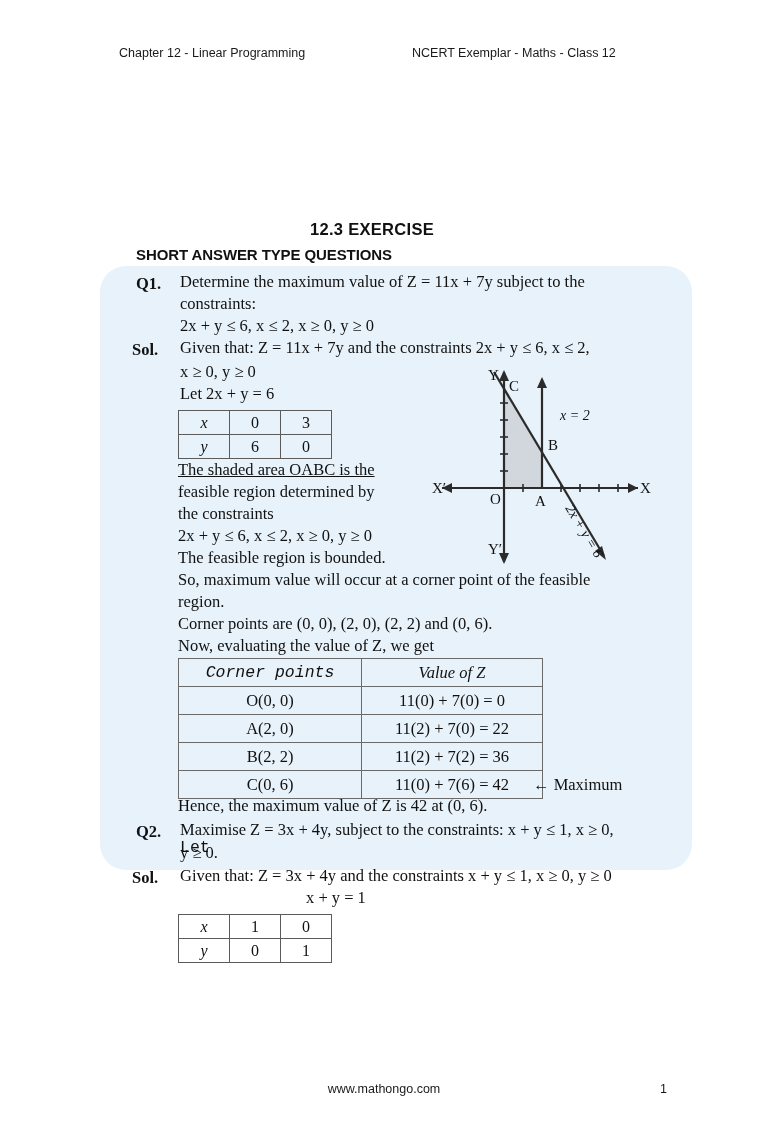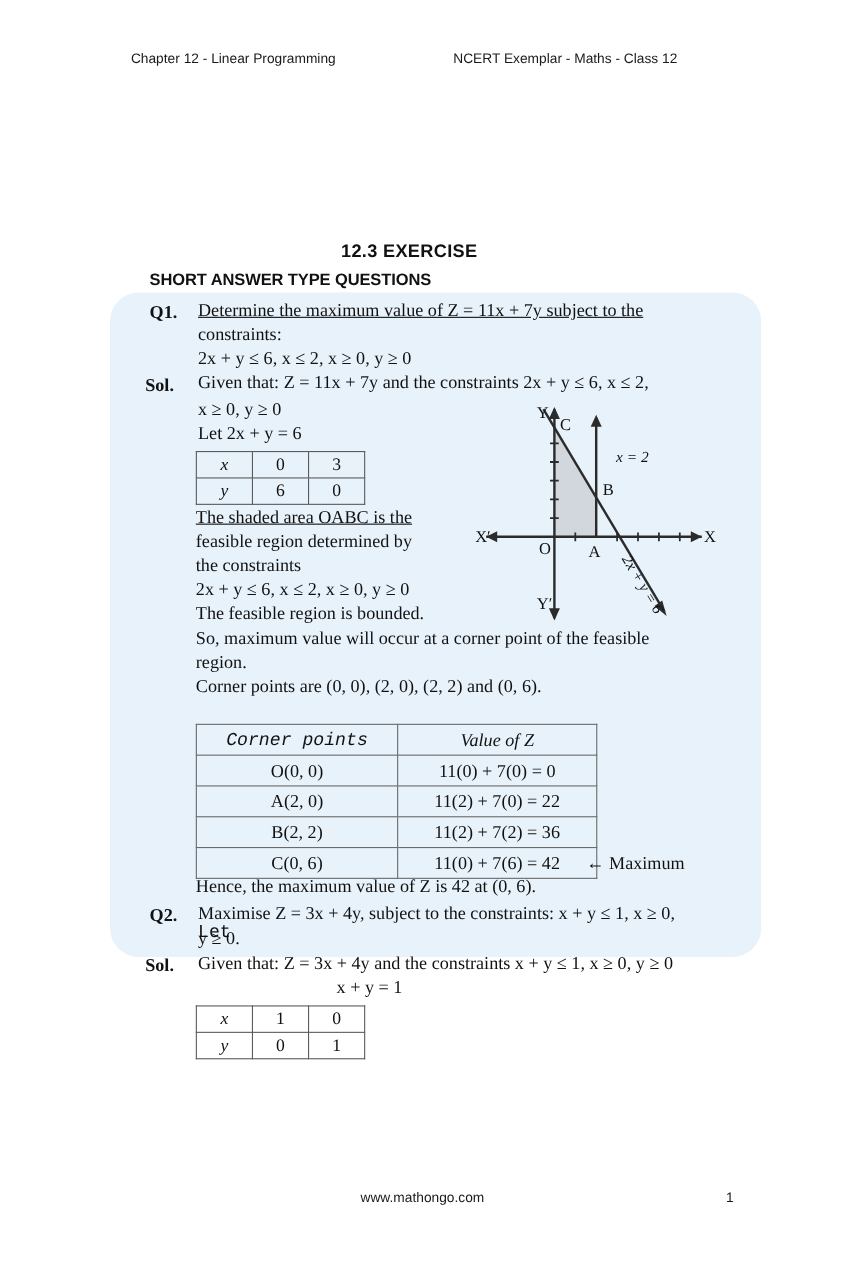--- a/index.html
+++ b/index.html
@@ -221,21 +221,21 @@
   <span class="hdr-left">Chapter 12 - Linear Programming</span>
   <span class="hdr-right">NCERT Exemplar - Maths - Class 12</span>
 </div>
 
 <div class="content">
 
   <div class="exercise-title">12.3  EXERCISE</div>
   <div class="section-title">SHORT ANSWER TYPE QUESTIONS</div>
 
   <div class="qlabel" style="left:136px; top:274px;">Q1.</div>
-  <div class="line" style="left:180px; top:274px;text-decoration:underline;">Determine the maximum value of Z = 11x + 7y subject to the</div>
+  <div class="line" style="left:180px; top:274px;">Determine the maximum value of Z = 11x + 7y subject to the</div>
   <div class="line" style="left:180px; top:296px;">constraints:</div>
   <div class="line" style="left:180px; top:318px;">2x + y ≤ 6, x ≤ 2, x ≥ 0, y ≥ 0</div>
 
   <div class="qlabel" style="left:132px; top:340px;">Sol.</div>
   <div class="line" style="left:180px; top:340px;">Given that: Z = 11x + 7y and the constraints 2x + y ≤ 6, x ≤ 2,</div>
   <div class="line" style="left:180px; top:364px;">x ≥ 0, y ≥ 0</div>
   <div class="line" style="left:180px; top:386px;">Let 2x + y = 6</div>
 
   <table class="xy-table" style="left:178px; top:410px;">
     <tbody>
@@ -254,20 +254,21 @@
 
   <div class="line" style="left:178px; top:462px;text-decoration:underline;">The shaded area OABC is the</div>
   <div class="line" style="left:178px; top:484px;">feasible region determined by</div>
   <div class="line" style="left:178px; top:506px;">the constraints</div>
   <div class="line" style="left:178px; top:528px;">2x + y ≤ 6, x ≤ 2, x ≥ 0, y ≥ 0</div>
   <div class="line" style="left:178px; top:550px;">The feasible region is bounded.</div>
 
   <div class="line" style="left:178px; top:572px;">So, maximum value will occur at a corner point of the feasible</div>
   <div class="line" style="left:178px; top:594px;">region.</div>
   <div class="line" style="left:178px; top:616px;">Corner points are (0, 0), (2, 0), (2, 2) and (0, 6).</div>
+  <div class="line" style="left:178px; top:638px;">Now, evaluating the value of Z, we get</div>
 
   <table class="corner-table">
     <thead>
       <tr>
         <th class="c1">Corner points</th>
         <th class="c2">Value of Z</th>
       </tr>
     </thead>
     <tbody>
       <tr>

